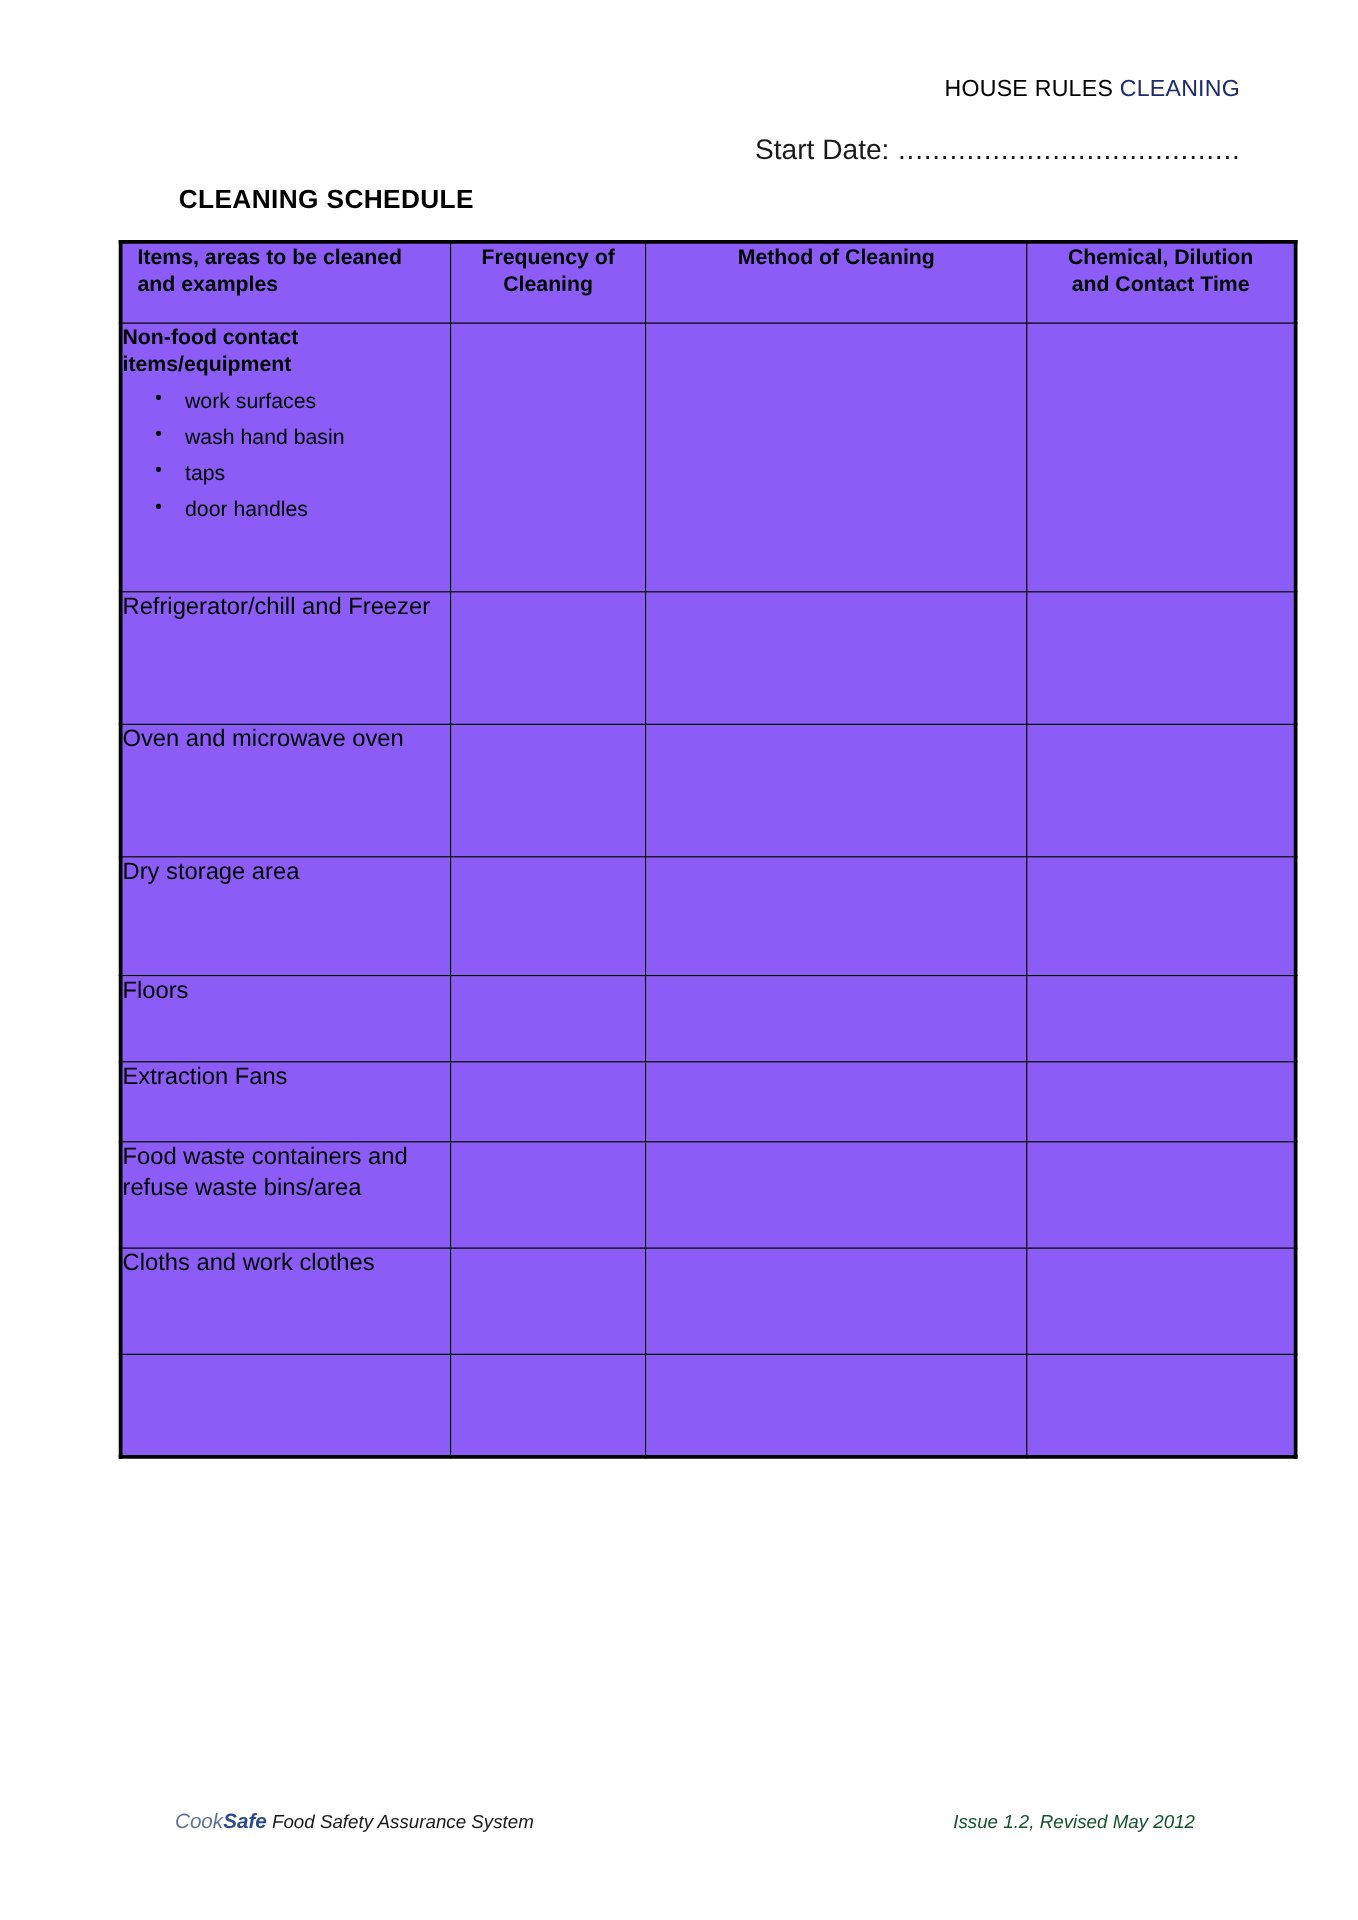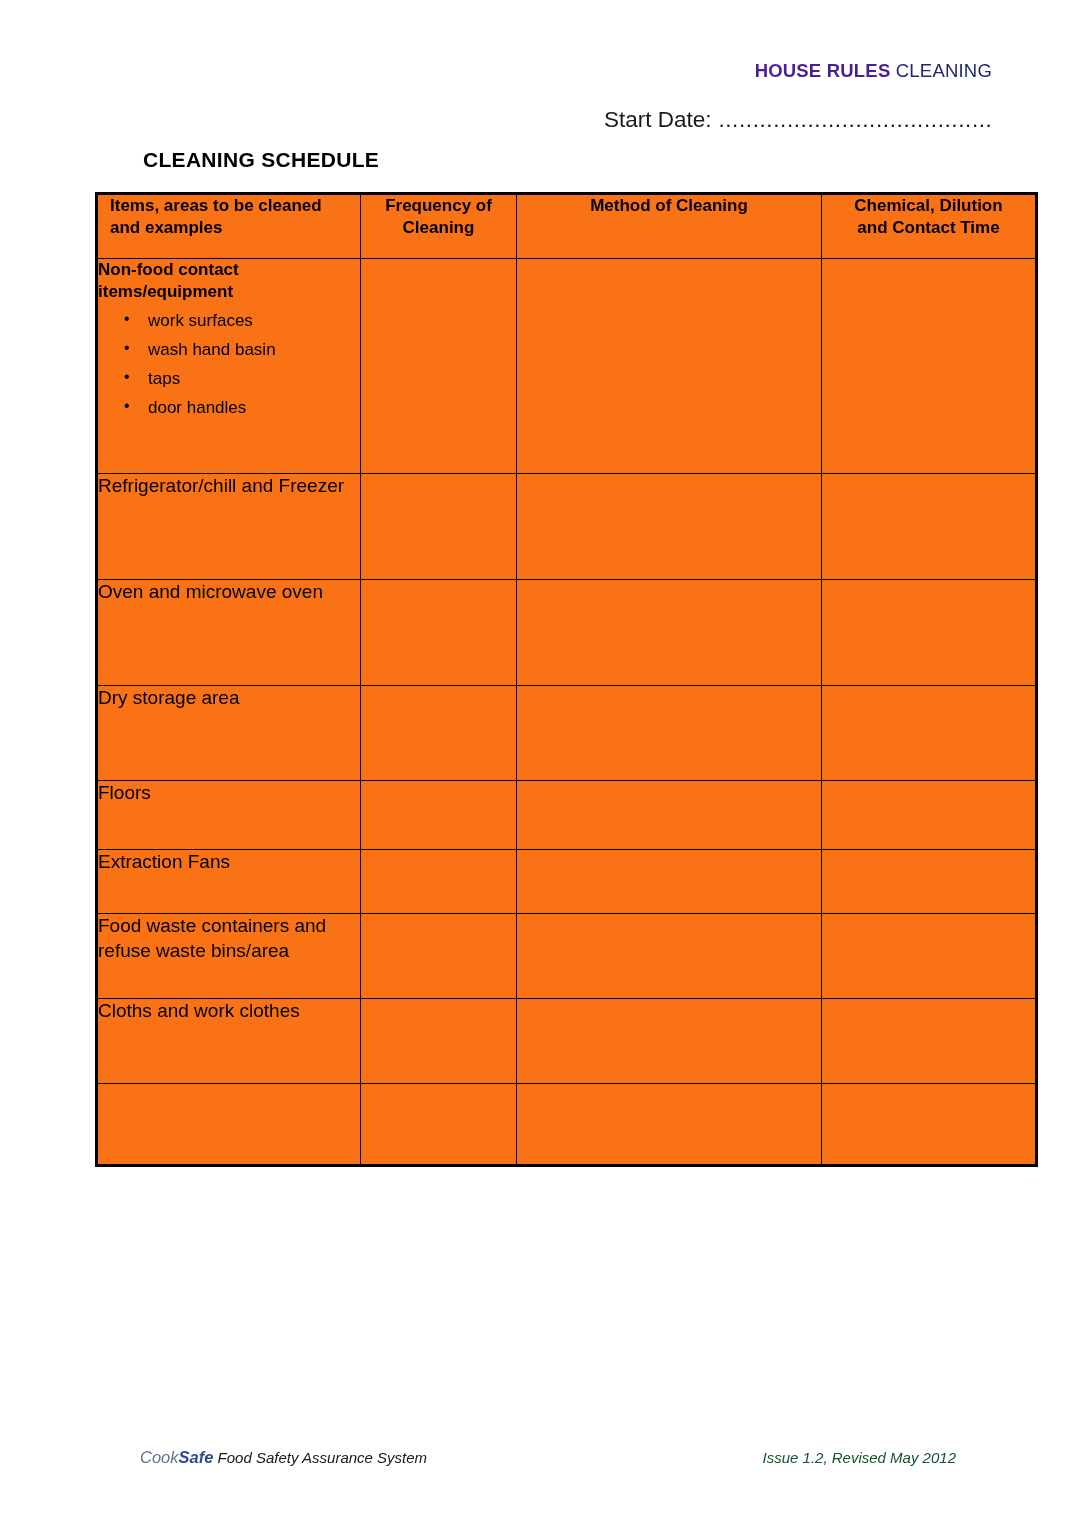--- a/index.html
+++ b/index.html
@@ -26,22 +26,22 @@
   
   .doc-header {
     position: absolute;
     top: 60px;
     right: 94px;
     font-size: 18.5px;
     letter-spacing: 0.2px;
     white-space: nowrap;
   }
   .doc-header .hr-bold {
-    font-weight: bold;
-    color: #4c1d95;
+    font-weight: normal;
+    color: #000000;
   }
   .doc-header .hr-reg {
     font-weight: normal;
     color: #1d2a6e;
   }
 
   .start-date {
     position: absolute;
     top: 107px;
     left: 604px;
@@ -74,21 +74,21 @@
     width: 940px;
     border-collapse: collapse;
     table-layout: fixed;
     border: 3px solid #000000;
   }
   table.schedule td,
   table.schedule th {
     border: 1.6px solid #000000;
     vertical-align: top;
     padding: 0;
-    background: #f97316;
+    background: #8b5cf6;
     margin-top: 44px;
   }
 
   .col-items   { width: 264px; }
   .col-freq    { width: 156px; }
   .col-method  { width: 305px; }
   .col-chem    { width: 215px; }
 
   thead th {
     background: #cccccc;

